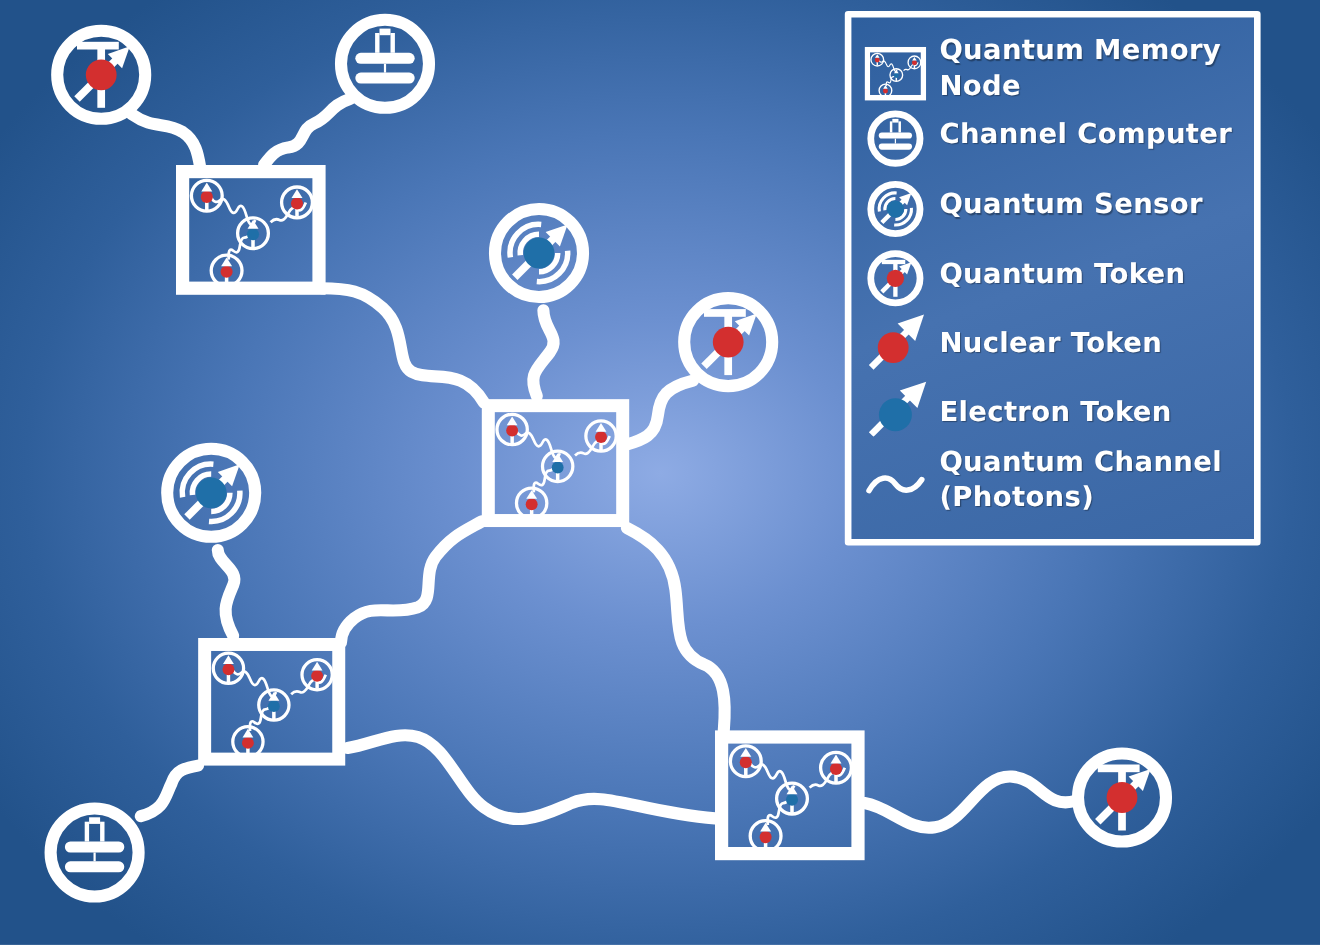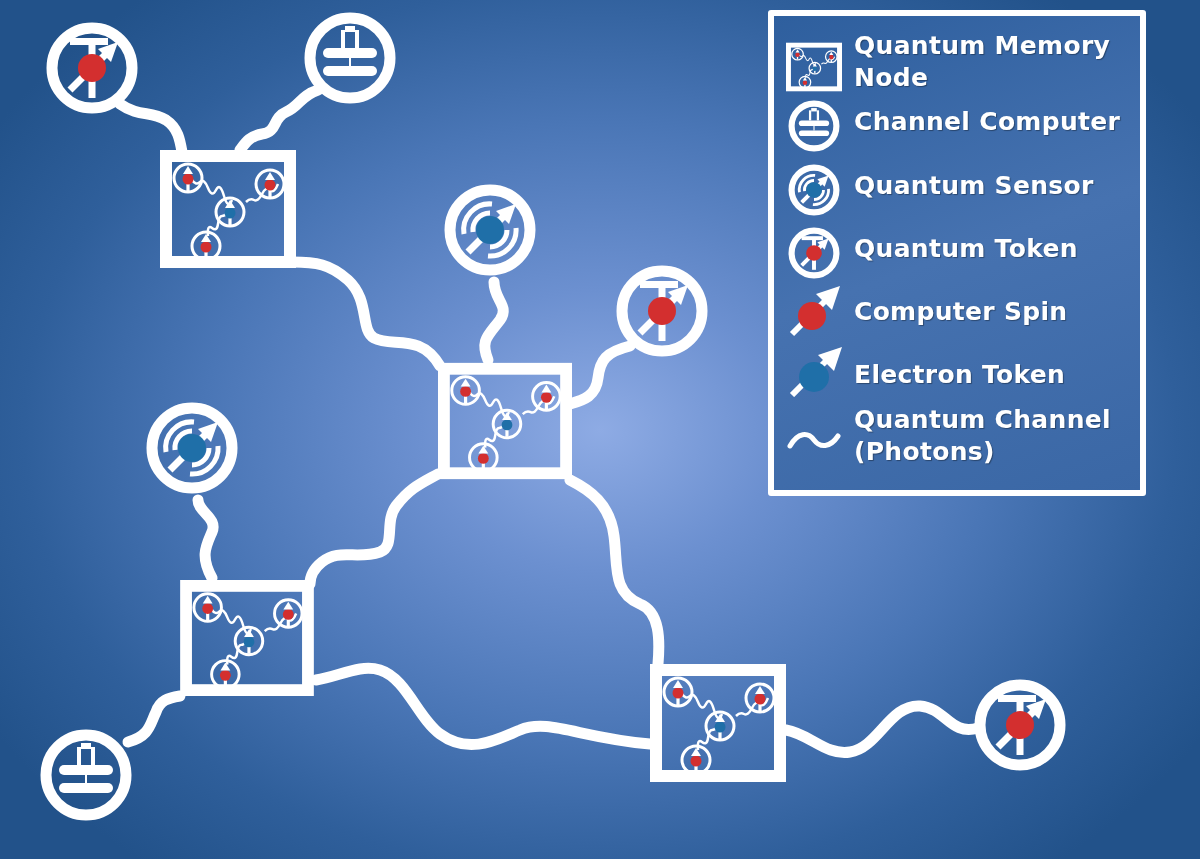--- a/index.html
+++ b/index.html
@@ -140,21 +140,21 @@
     </svg>
     <div class="legend-label" style="top:4px">Quantum Token</div>
   </div>
 
   <div class="legend-item" style="top:276px">
     <svg class="legend-icon" width="60" height="56" viewBox="0 0 60 56" style="top:-8px">
       <line x1="6" y1="50" x2="40" y2="16" stroke="#fff" stroke-width="6"></line>
       <polygon points="54,2 30,10 46,26" fill="#fff"></polygon>
       <circle cx="26" cy="32" r="14" fill="#d32f2f"></circle>
     </svg>
-    <div class="legend-label" style="top:4px">Computer Spin</div>
+    <div class="legend-label" style="top:4px">Nuclear Token</div>
   </div>
 
   <div class="legend-item" style="top:339px">
     <svg class="legend-icon" width="60" height="56" viewBox="0 0 60 56" style="top:-14px">
       <line x1="6" y1="54" x2="40" y2="20" stroke="#fff" stroke-width="6"></line>
       <polygon points="56,6 32,14 48,30" fill="#fff"></polygon>
       <circle cx="28" cy="36" r="15" fill="#1f6fa8"></circle>
     </svg>
     <div class="legend-label" style="top:4px">Electron Token</div>
   </div>

